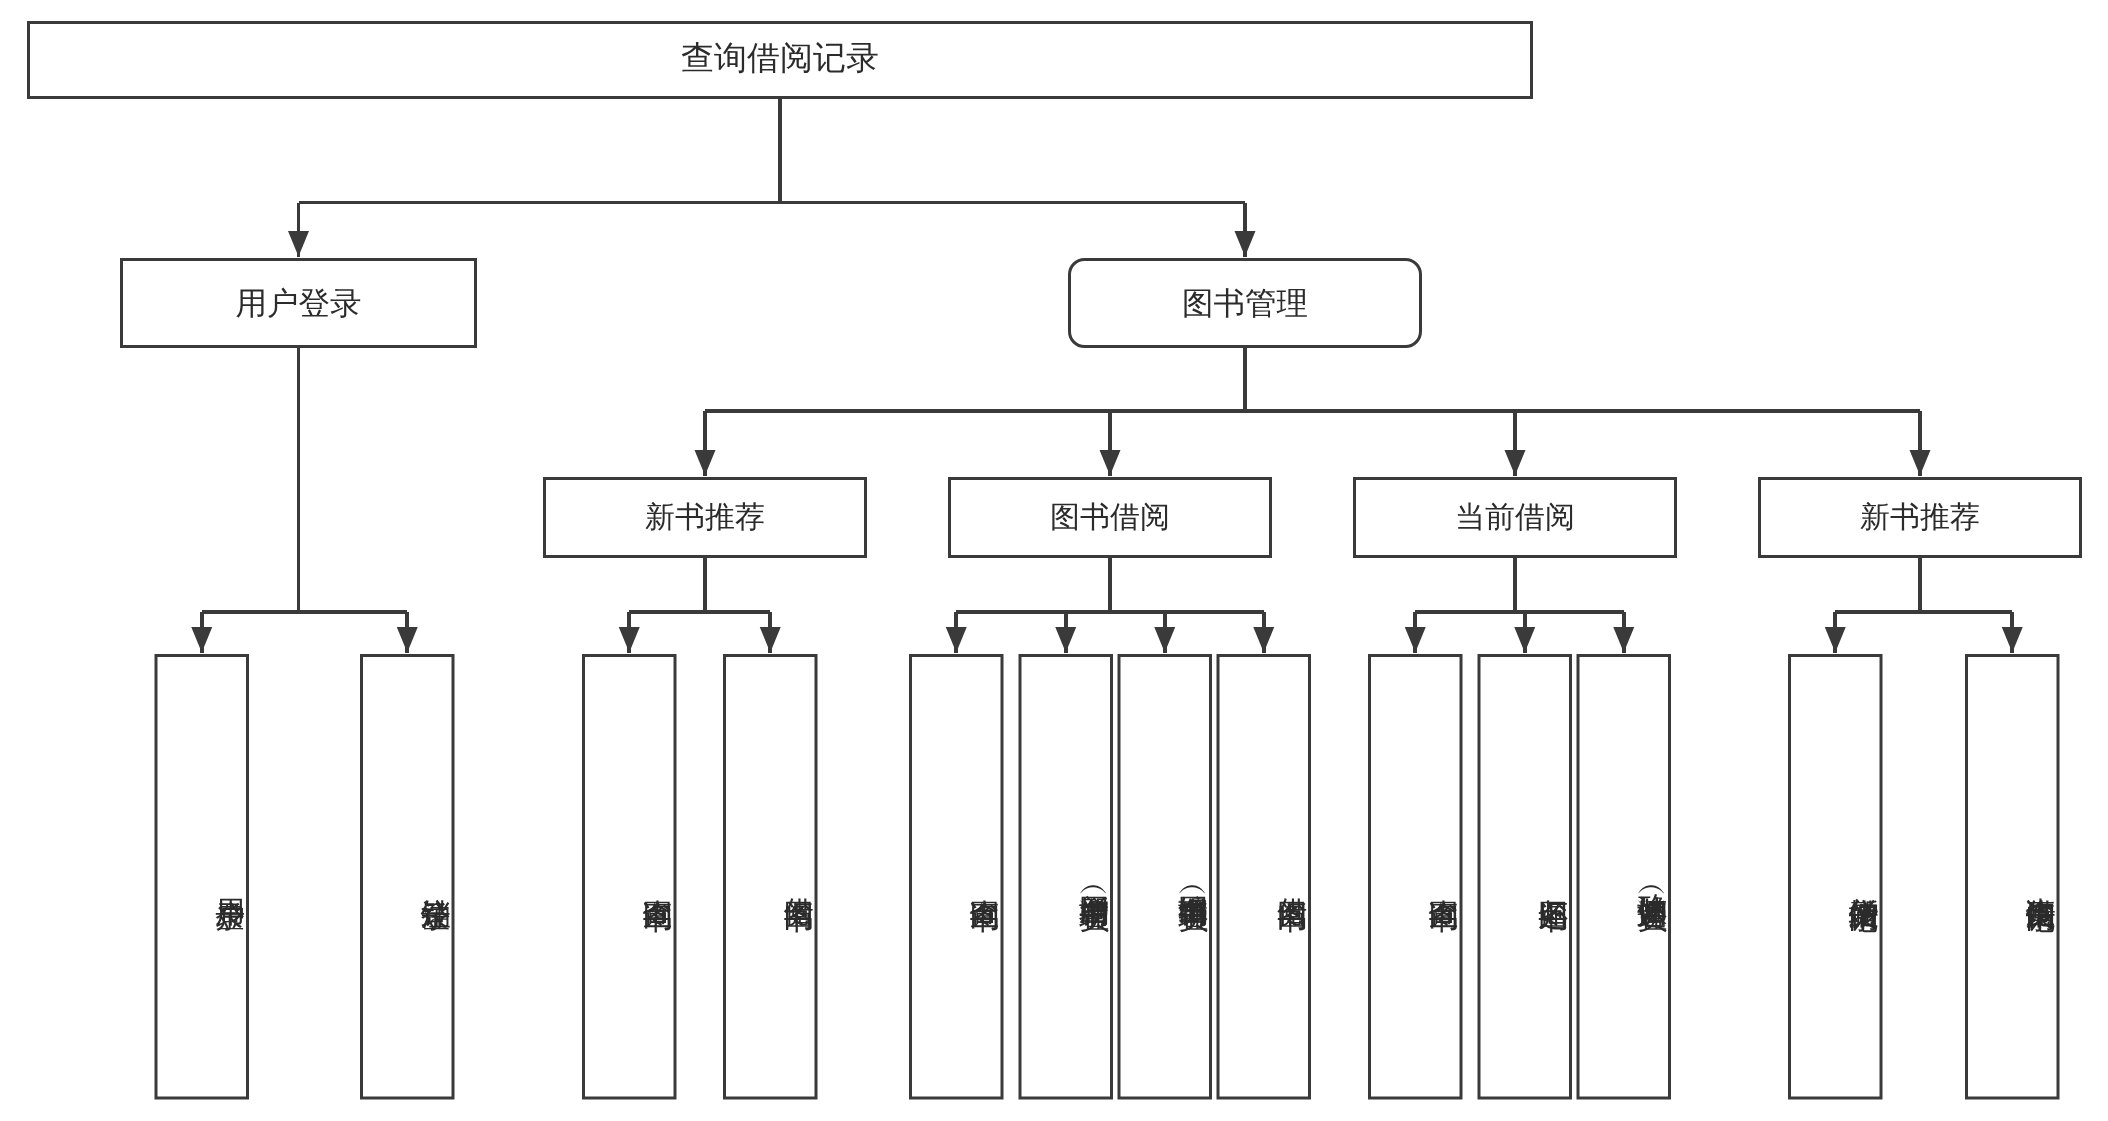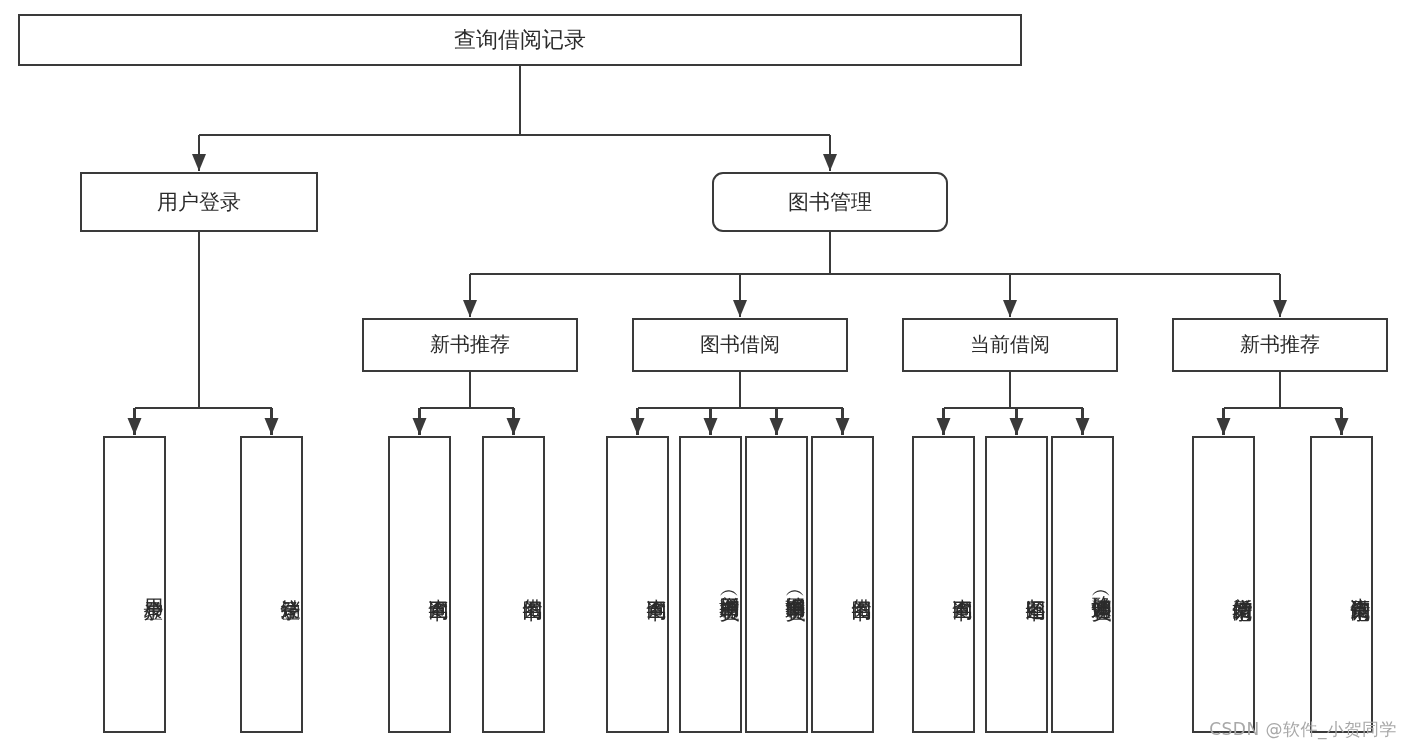--- a/index.html
+++ b/index.html
@@ -180,14 +180,13 @@
       <div class="node leaf" style="left: 1051px; top: 436px; width: 63px; height: 297px;">
         <span class="ltxt">确认归还（管理员）</span>
       </div>
       <div class="node leaf" style="left: 1192px; top: 436px; width: 63px; height: 297px;">
         <span class="ltxt">新增借阅记录</span>
       </div>
       <div class="node leaf" style="left: 1310px; top: 436px; width: 63px; height: 297px;">
         <span class="ltxt">查询借阅记录</span>
       </div>
     </div>
-  <div id="watermark">CSDN @软件_小贺同学</div>
 </div>
 
 </body></html>

